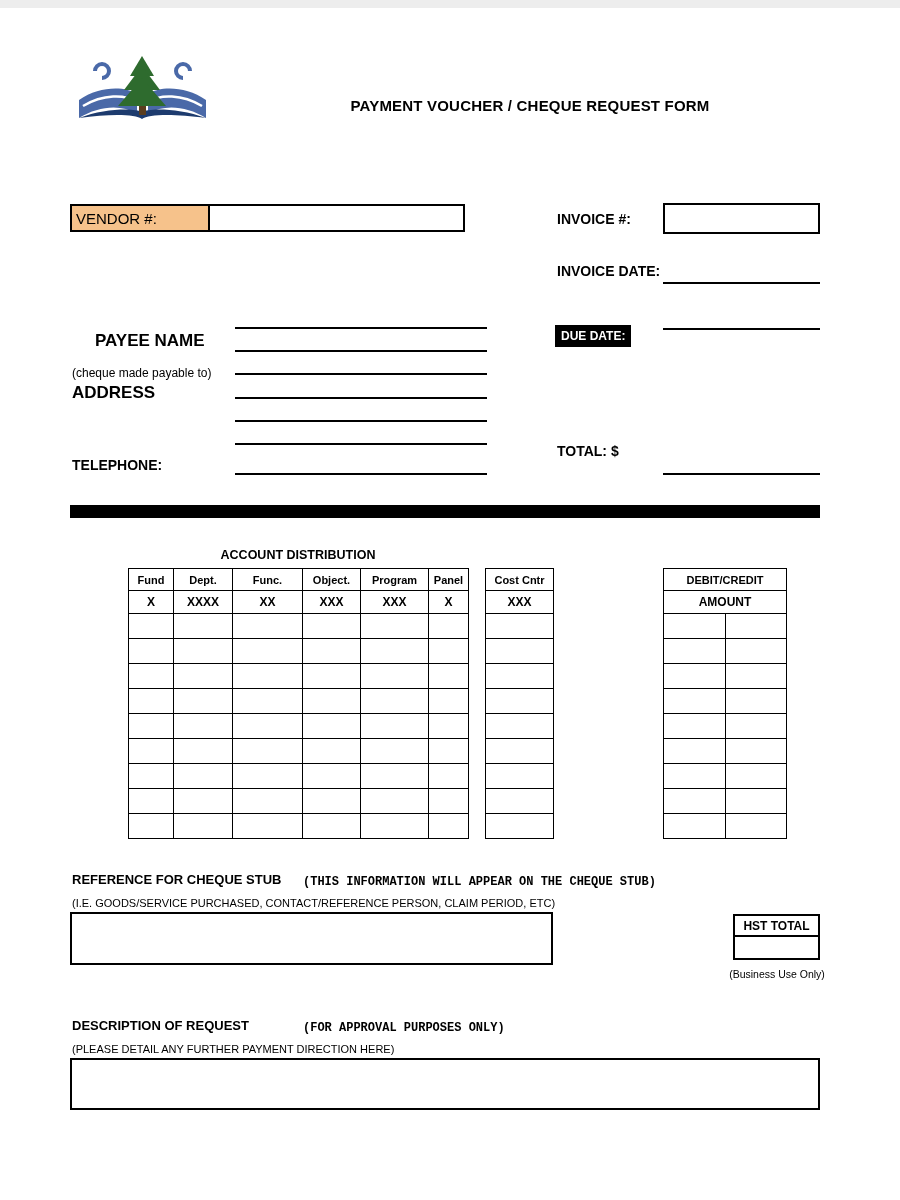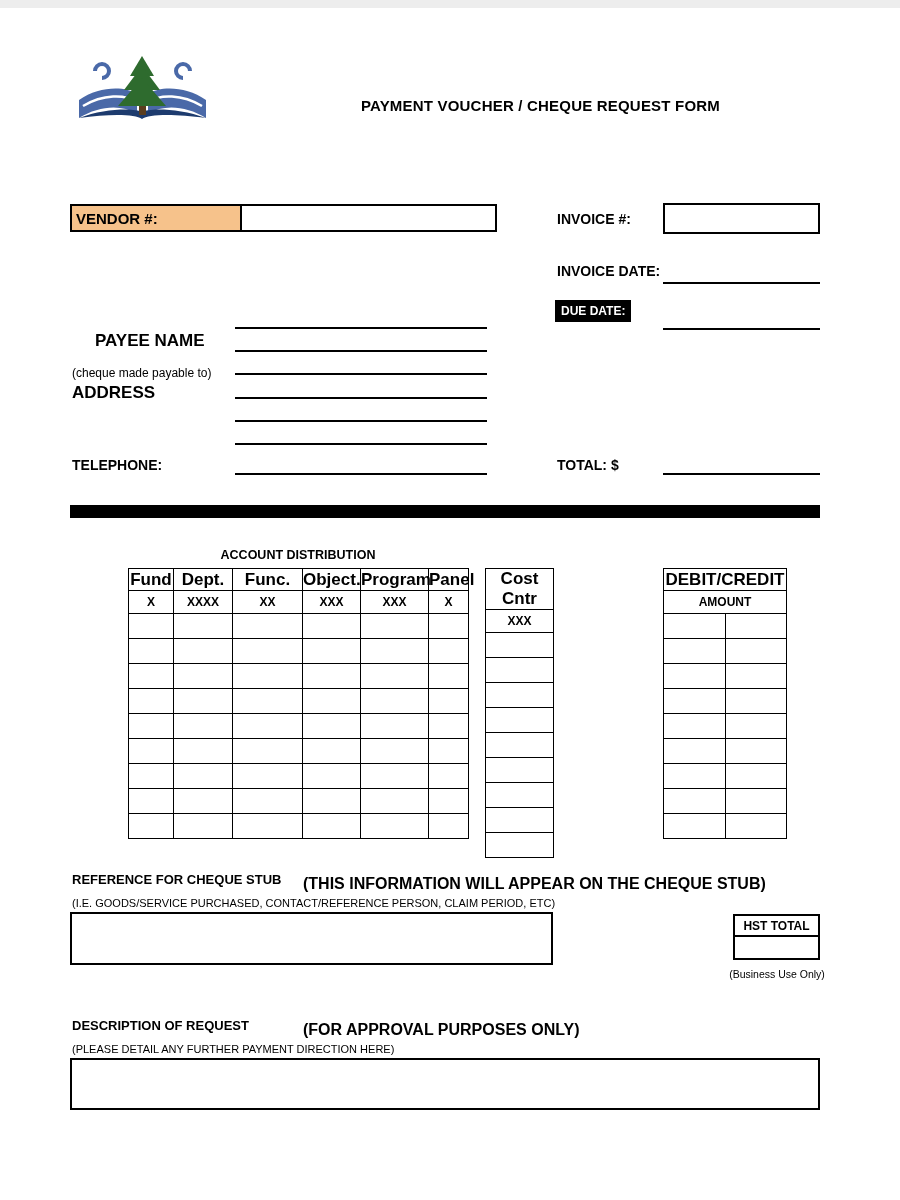--- a/index.html
+++ b/index.html
@@ -5,51 +5,51 @@
   * { margin:0; padding:0; box-sizing:border-box; }
   html,body { background:#ffffff; }
   .page {
     position:relative; width:900px; height:1200px; margin:0 auto;
     background:#ffffff; color:#000;
     font-family:"Liberation Sans", sans-serif; overflow:hidden;
   }
   .abs { position:absolute; }
   .top-strip { top:0; left:0; width:900px; height:8px; background:#ededed; }
 
-  .form-title { top:97px; left:340px; width:380px; text-align:right;
+  .form-title { top:97px; left:340px; width:380px; text-align:center;
     font-size:15px; font-weight:bold; letter-spacing:.2px; }
 
   
   .vendor-row { top:204px; left:70px; display:flex; }
-  .vendor-label { width:172px; height:28px; background:var(--vendor-label-bg,#F6C28B);
-    border:2px solid var(--border,#000); font-size:15px; font-weight:bold;
+  .vendor-label { width:140px; height:28px; background:var(--vendor-label-bg,#F6C28B);
+    border:2px solid var(--border,#000); font-size:15px; font-weight:normal;
     padding:4px 0 0 4px; }
   .vendor-input { width:257px; height:28px; background:#fff;
     border:2px solid var(--border,#000); margin-left:-2px; }
 
   .small-label { font-size:14px; font-weight:bold; }
   .big-label { font-size:17px; font-weight:bold; }
   .hint { font-size:11px; }
-  .sub-bold { font-size:16px; font-weight:bold; }
+  .sub-bold { font-size:12px; font-weight:bold;font-family:Liberation Mono, monospace; }
   .section-title { font-size:13px; font-weight:bold; }
 
   .input-box { border:2px solid var(--border,#000); background:#fff; }
   .uline { border-bottom:2px solid var(--border,#000); }
 
   .due-date { background:var(--due-date-bg,#000); color:#fff; font-size:12px;
     font-weight:bold; padding:4px 6px; }
 
   .black-bar { top:505px; left:70px; width:750px; height:13px; background:#000; }
 
   .dist-title { top:548px; left:128px; width:340px; text-align:center;
     font-size:12.5px; font-weight:bold; }
 
   table { border-collapse:collapse; table-layout:fixed; background:#fff; }
   td, th { border:1.6px solid var(--border,#000); padding:0; }
-  th { font-size:17px; font-weight:bold; height:22px; text-align:center; }
+  th { font-size:11px; font-weight:bold; height:22px; text-align:center; }
   tr.fmt td { font-size:12px; font-weight:bold; text-align:center; height:23px; }
   tr.empty td { height:25px; }
 
   .ref-box { top:912px; left:70px; width:483px; height:53px; border-width:2.5px; }
   .hst-box { top:914px; left:733px; width:87px; height:23px; text-align:center;
     font-size:12px; font-weight:bold; padding-top:3px; }
   .hst-value { top:935px; left:733px; width:87px; height:25px; }
   .hst-note { top:968px; left:722px; width:110px; text-align:center; font-size:10.5px; }
   .desc-box { top:1058px; left:70px; width:750px; height:52px; border-width:2.5px; }
 </style>
@@ -82,37 +82,37 @@
     <div class="vendor-label">VENDOR #:</div>
     <div class="vendor-input"></div>
   </div>
 
   <div class="abs small-label" style="top:211px; left:557px;">INVOICE #:</div>
   <div class="abs input-box" style="top:203px; left:663px; width:157px; height:31px;"></div>
 
   <div class="abs small-label" style="top:263px; left:557px;">INVOICE DATE:</div>
   <div class="abs uline" style="top:264px; left:663px; width:157px; height:20px;"></div>
 
-  <div class="abs due-date" style="top:300px; left:555px;">DUE DATE:</div>
+  <div class="abs due-date" style="top:325px; left:555px;">DUE DATE:</div>
   <div class="abs uline" style="top:310px; left:663px; width:157px; height:20px;"></div>
 
   <div class="abs big-label" style="top:331px; left:80px;margin-left:15px;">PAYEE NAME</div>
   <div class="abs" style="top:366px; left:72px; font-size:12px;">(cheque made payable to)</div>
   <div class="abs big-label" style="top:383px; left:72px;">ADDRESS</div>
   <div class="abs small-label" style="top:457px; left:72px;">TELEPHONE:</div>
 
   <div class="abs uline" style="top:309px; left:235px; width:252px; height:20px;"></div>
   <div class="abs uline" style="top:332px; left:235px; width:252px; height:20px;"></div>
   <div class="abs uline" style="top:355px; left:235px; width:252px; height:20px;"></div>
   <div class="abs uline" style="top:379px; left:235px; width:252px; height:20px;"></div>
   <div class="abs uline" style="top:402px; left:235px; width:252px; height:20px;"></div>
   <div class="abs uline" style="top:425px; left:235px; width:252px; height:20px;"></div>
   <div class="abs uline" style="top:455px; left:235px; width:252px; height:20px;"></div>
 
-  <div class="abs small-label" style="top:457px; left:557px;">TOTAL: $</div>
+  <div class="abs small-label" style="top:443px; left:557px;">TOTAL: $</div>
   <div class="abs uline" style="top:455px; left:663px; width:157px; height:20px;"></div>
 
   <div class="abs black-bar"></div>
 
   <div class="abs dist-title">ACCOUNT DISTRIBUTION</div>
 
   <table class="abs" style="top:568px; left:128px; width:340px;">
     <thead>
       <tr>
         <th style="width:45px;">Fund</th>

